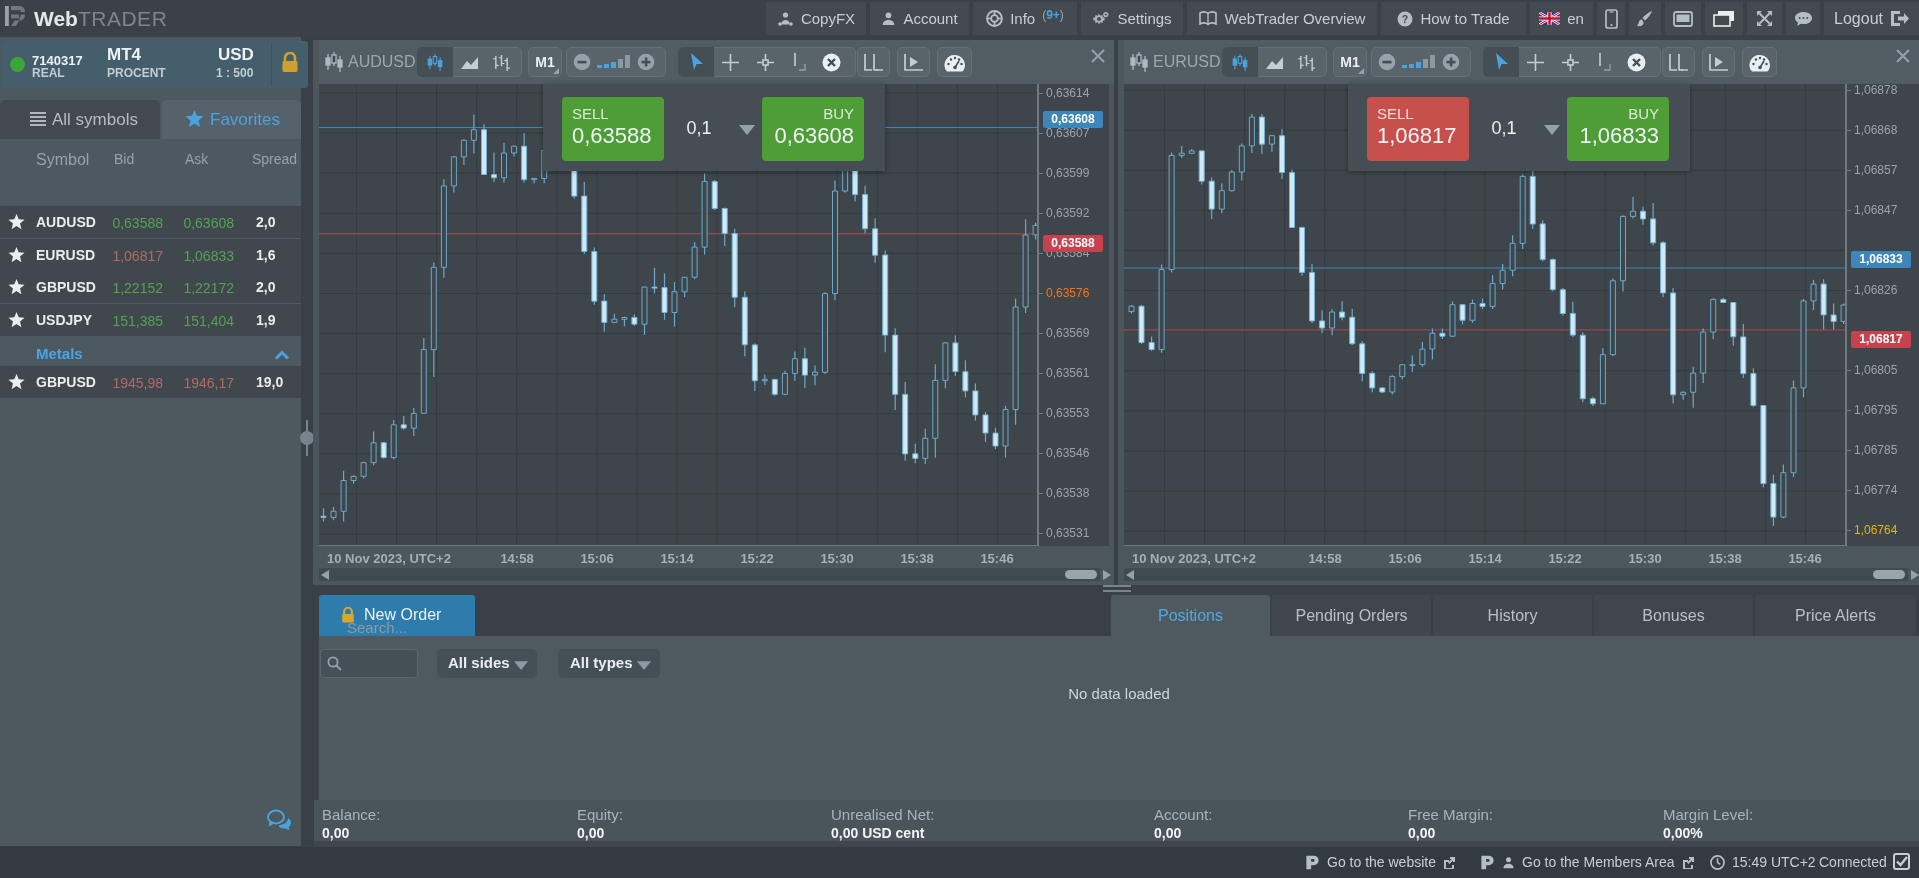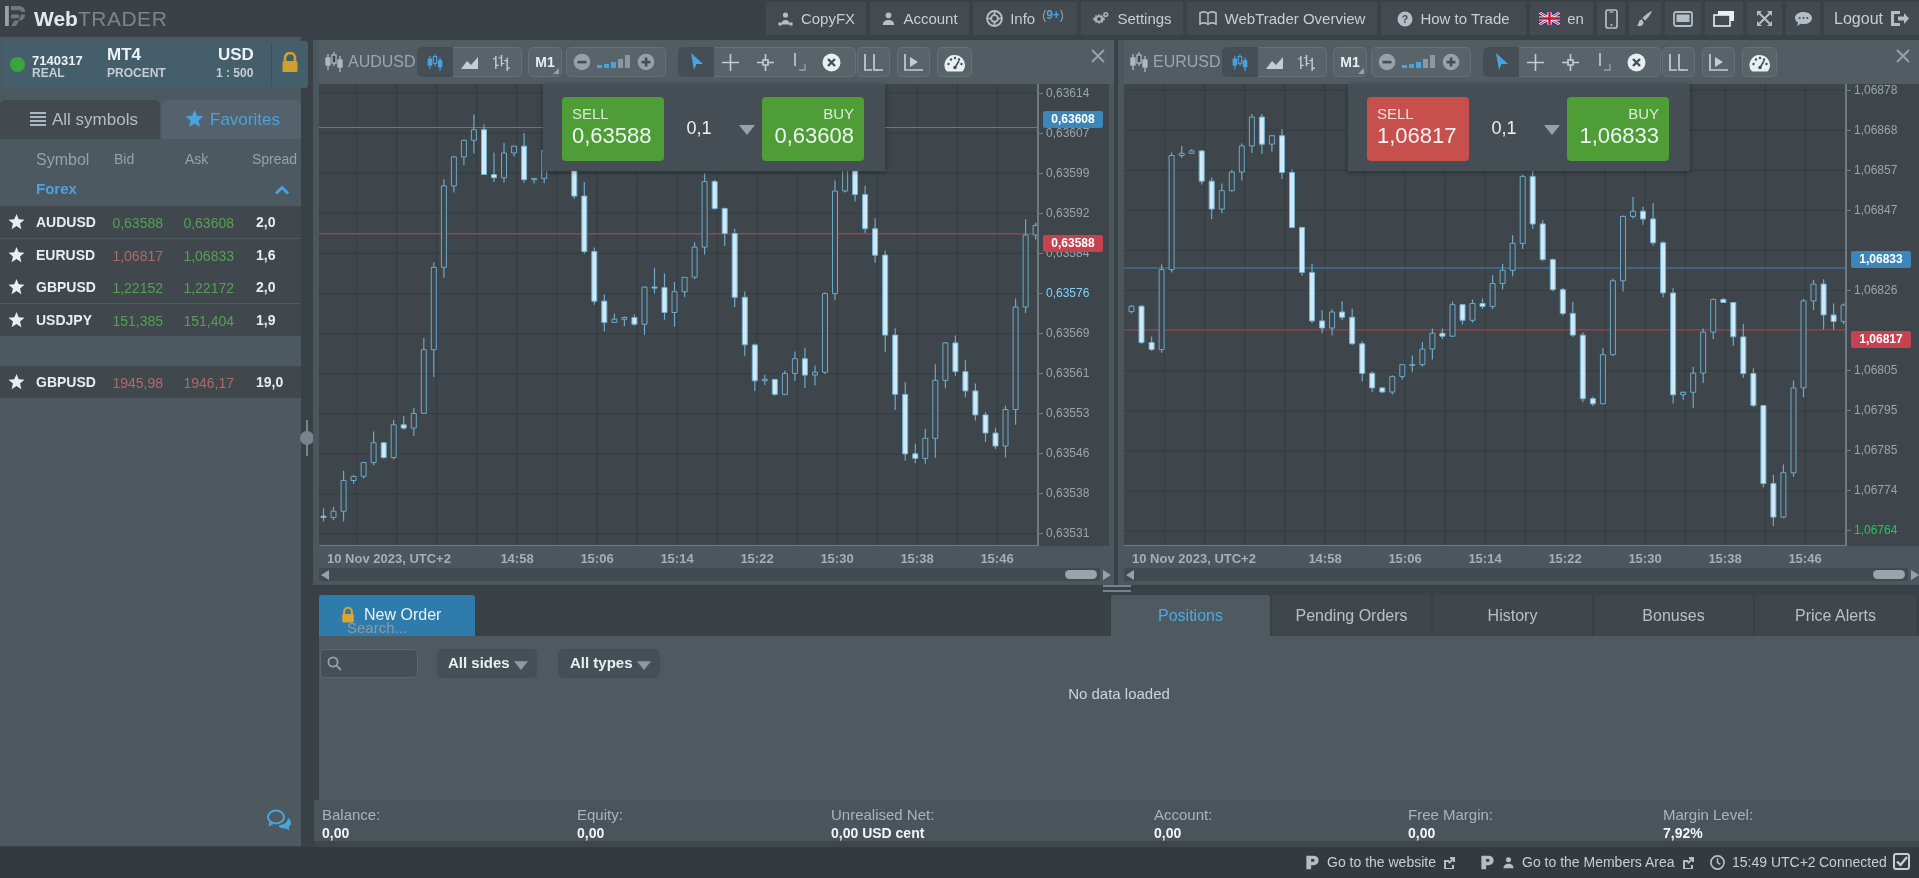--- a/index.html
+++ b/index.html
@@ -161,26 +161,20 @@
     </svg>
     <div class="ab" style="left:52px;top:110px;color:#b3bdc4;font-size:17px">All symbols</div>
     <svg class="ab" style="left:185px;top:110px" width="19" height="18" viewBox="0 0 20 19">
       <path d="M10 0l2.6 6.2 6.9.5-5.3 4.5 1.6 6.8L10 14.3 4.2 18l1.6-6.8L.5 6.7l6.9-.5z" fill="#4aa3df"></path>
     </svg>
     <div class="ab" style="left:210px;top:110px;color:#4aa3df;font-size:17px">Favorites</div>
     <div class="ab" style="left:36px;top:151px;color:#97a1a9;font-size:16px">Symbol</div>
     <div class="ab" style="left:114px;top:151px;color:#97a1a9;font-size:14px">Bid</div>
     <div class="ab" style="left:185px;top:151px;color:#97a1a9;font-size:14px">Ask</div>
     <div class="ab" style="left:252px;top:151px;color:#97a1a9;font-size:14px">Spread</div>
-    <div class="grp" style="top:172px">
-      <div class="grpt" style="top:8px">Forex</div>
-      <svg class="ab" style="left:274px;top:13px" width="16" height="10" viewBox="0 0 16 10">
-        <path d="M2 8.5 8 2.5l6 6" fill="none" stroke="#4aa3df" stroke-width="3"></path>
-      </svg>
-    </div>
     <div class="trow" style="top:206px">
       <svg class="star" viewBox="0 0 20 19">
         <path d="M10 0l2.6 6.2 6.9.5-5.3 4.5 1.6 6.8L10 14.3 4.2 18l1.6-6.8L.5 6.7l6.9-.5z" fill="#e9eef2"></path>
       </svg>
       <div class="sym">AUDUSD</div>
       <div class="bidv" style="left:88px;color:#55a055">0,63588</div>
       <div class="bidv" style="left:159px;color:#55a055">0,63608</div>
       <div class="sprd">2,0</div>
     </div>
     <div class="trow" style="top:239px">
@@ -202,20 +196,26 @@
       <div class="sprd">2,0</div>
     </div>
     <div class="trow" style="top:304px">
       <svg class="star" viewBox="0 0 20 19">
         <path d="M10 0l2.6 6.2 6.9.5-5.3 4.5 1.6 6.8L10 14.3 4.2 18l1.6-6.8L.5 6.7l6.9-.5z" fill="#e9eef2"></path>
       </svg>
       <div class="sym">USDJPY</div>
       <div class="bidv" style="left:88px;color:#55a055">151,385</div>
       <div class="bidv" style="left:159px;color:#55a055">151,404</div>
       <div class="sprd">1,9</div>
+    </div>
+    <div class="grp" style="top:337px">
+      <div class="grpt" style="top:8px">Metals</div>
+      <svg class="ab" style="left:274px;top:13px" width="16" height="10" viewBox="0 0 16 10">
+        <path d="M2 8.5 8 2.5l6 6" fill="none" stroke="#4aa3df" stroke-width="3"></path>
+      </svg>
     </div>
     <div class="trow" style="top:366px">
       <svg class="star" viewBox="0 0 20 19">
         <path d="M10 0l2.6 6.2 6.9.5-5.3 4.5 1.6 6.8L10 14.3 4.2 18l1.6-6.8L.5 6.7l6.9-.5z" fill="#e9eef2"></path>
       </svg>
       <div class="sym">GBPUSD</div>
       <div class="bidv" style="left:88px;color:#b06a66">1945,98</div>
       <div class="bidv" style="left:159px;color:#b06a66">1946,17</div>
       <div class="sprd">19,0</div>
     </div>
@@ -344,21 +344,21 @@
     <div class="ab" style="left:1046px;top:86px;color:#9aa4ab;font-size:12px">0,63614</div>
     <div class="ab" style="left:1038px;top:93px;width:5px;height:1px;background:#6f7a81"></div>
     <div class="ab" style="left:1046px;top:126px;color:#9aa4ab;font-size:12px">0,63607</div>
     <div class="ab" style="left:1038px;top:133px;width:5px;height:1px;background:#6f7a81"></div>
     <div class="ab" style="left:1046px;top:166px;color:#9aa4ab;font-size:12px">0,63599</div>
     <div class="ab" style="left:1038px;top:173px;width:5px;height:1px;background:#6f7a81"></div>
     <div class="ab" style="left:1046px;top:206px;color:#9aa4ab;font-size:12px">0,63592</div>
     <div class="ab" style="left:1038px;top:213px;width:5px;height:1px;background:#6f7a81"></div>
     <div class="ab" style="left:1046px;top:246px;color:#9aa4ab;font-size:12px">0,63584</div>
     <div class="ab" style="left:1038px;top:253px;width:5px;height:1px;background:#6f7a81"></div>
-    <div class="ab" style="left:1046px;top:286px;color:#7dd3fc;font-size:12px">0,63576</div>
+    <div class="ab" style="left:1046px;top:286px;color:#f97316;font-size:12px">0,63576</div>
     <div class="ab" style="left:1038px;top:293px;width:5px;height:1px;background:#6f7a81"></div>
     <div class="ab" style="left:1046px;top:326px;color:#9aa4ab;font-size:12px">0,63569</div>
     <div class="ab" style="left:1038px;top:333px;width:5px;height:1px;background:#6f7a81"></div>
     <div class="ab" style="left:1046px;top:366px;color:#9aa4ab;font-size:12px">0,63561</div>
     <div class="ab" style="left:1038px;top:373px;width:5px;height:1px;background:#6f7a81"></div>
     <div class="ab" style="left:1046px;top:406px;color:#9aa4ab;font-size:12px">0,63553</div>
     <div class="ab" style="left:1038px;top:413px;width:5px;height:1px;background:#6f7a81"></div>
     <div class="ab" style="left:1046px;top:446px;color:#9aa4ab;font-size:12px">0,63546</div>
     <div class="ab" style="left:1038px;top:453px;width:5px;height:1px;background:#6f7a81"></div>
     <div class="ab" style="left:1046px;top:486px;color:#9aa4ab;font-size:12px">0,63538</div>
@@ -520,21 +520,21 @@
     <div class="ab" style="left:1854px;top:283px;color:#9aa4ab;font-size:12px">1,06826</div>
     <div class="ab" style="left:1846px;top:290px;width:5px;height:1px;background:#6f7a81"></div>
     <div class="ab" style="left:1854px;top:363px;color:#9aa4ab;font-size:12px">1,06805</div>
     <div class="ab" style="left:1846px;top:370px;width:5px;height:1px;background:#6f7a81"></div>
     <div class="ab" style="left:1854px;top:403px;color:#9aa4ab;font-size:12px">1,06795</div>
     <div class="ab" style="left:1846px;top:410px;width:5px;height:1px;background:#6f7a81"></div>
     <div class="ab" style="left:1854px;top:443px;color:#9aa4ab;font-size:12px">1,06785</div>
     <div class="ab" style="left:1846px;top:450px;width:5px;height:1px;background:#6f7a81"></div>
     <div class="ab" style="left:1854px;top:483px;color:#9aa4ab;font-size:12px">1,06774</div>
     <div class="ab" style="left:1846px;top:490px;width:5px;height:1px;background:#6f7a81"></div>
-    <div class="ab" style="left:1854px;top:523px;color:#22c55e;font-size:12px">1,06764</div>
+    <div class="ab" style="left:1854px;top:523px;color:#eab308;font-size:12px">1,06764</div>
     <div class="ab" style="left:1846px;top:530px;width:5px;height:1px;background:#6f7a81"></div>
     <div class="badge" style="left:1851px;top:251.0px;background:#3c86ba">1,06833</div>
     <div class="badge" style="left:1851px;top:331.0px;background:#c7414e">1,06817</div>
     <div class="ab" style="left:1132px;top:551px;color:#a5afb6;font-size:13px;font-weight:bold">10 Nov 2023, UTC+2</div>
     <div class="timelbl" style="left:1325px;top:551px">14:58</div>
     <div class="timelbl" style="left:1405px;top:551px">15:06</div>
     <div class="timelbl" style="left:1485px;top:551px">15:14</div>
     <div class="timelbl" style="left:1565px;top:551px">15:22</div>
     <div class="timelbl" style="left:1645px;top:551px">15:30</div>
     <div class="timelbl" style="left:1725px;top:551px">15:38</div>
@@ -596,21 +596,21 @@
     <div class="ab statval" style="left:322px;top:822px">0,00</div>
     <div class="ab statlbl" style="left:577px;top:806px">Equity:</div>
     <div class="ab statval" style="left:577px;top:822px">0,00</div>
     <div class="ab statlbl" style="left:831px;top:806px">Unrealised Net:</div>
     <div class="ab statval" style="left:831px;top:822px">0,00 USD cent</div>
     <div class="ab statlbl" style="left:1154px;top:806px">Account:</div>
     <div class="ab statval" style="left:1154px;top:822px">0,00</div>
     <div class="ab statlbl" style="left:1408px;top:806px">Free Margin:</div>
     <div class="ab statval" style="left:1408px;top:822px">0,00</div>
     <div class="ab statlbl" style="left:1663px;top:806px">Margin Level:</div>
-    <div class="ab statval" style="left:1663px;top:822px">7,92%</div>
+    <div class="ab statval" style="left:1663px;top:822px">0,00%</div>
     <div class="ab" style="left:314px;top:841px;width:1605px;height:6px;background:#3f474d"></div>
     <div class="ab" style="left:0;top:847px;width:1919px;height:31px;background:#333a40"></div>
     <div class="ab sbar" style="left:1305px;top:854px">
       <svg width="15" height="15" viewBox="0 0 22 22">
         <path d="M2 1h11a7 7 0 0 1 0 14h-4v6H2zM9 6v4h3a2 2 0 0 0 0-4z" fill="#b4bec6"></path>
       </svg>
       <span>Go to the website</span>
       <svg width="13" height="13" viewBox="0 0 13 13">
         <path d="M1 4h5v2H3v6h6v-3h2v5H1z" fill="#b4bec6"></path>
         <path d="M7 1h5v5h-2V4.4L6.4 8 5 6.6 8.6 3H7z" fill="#b4bec6"></path>

